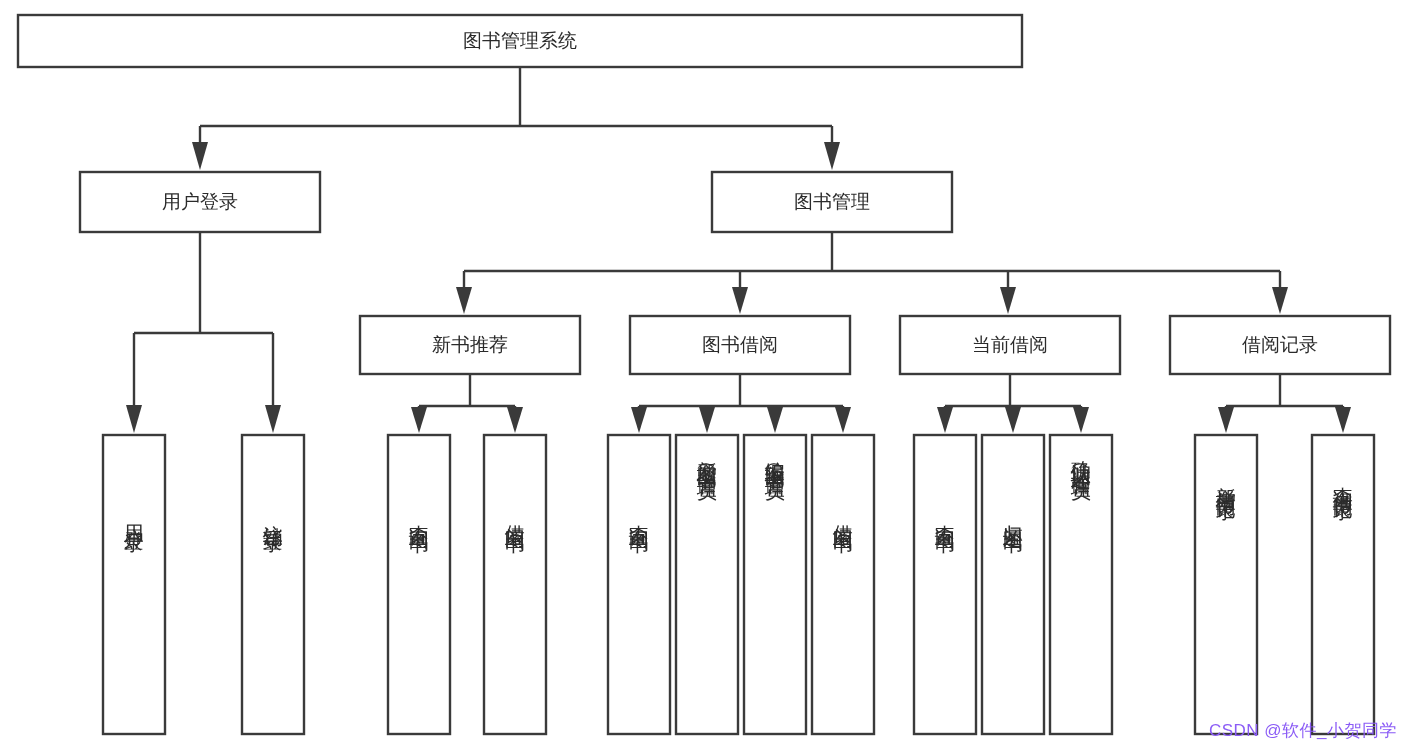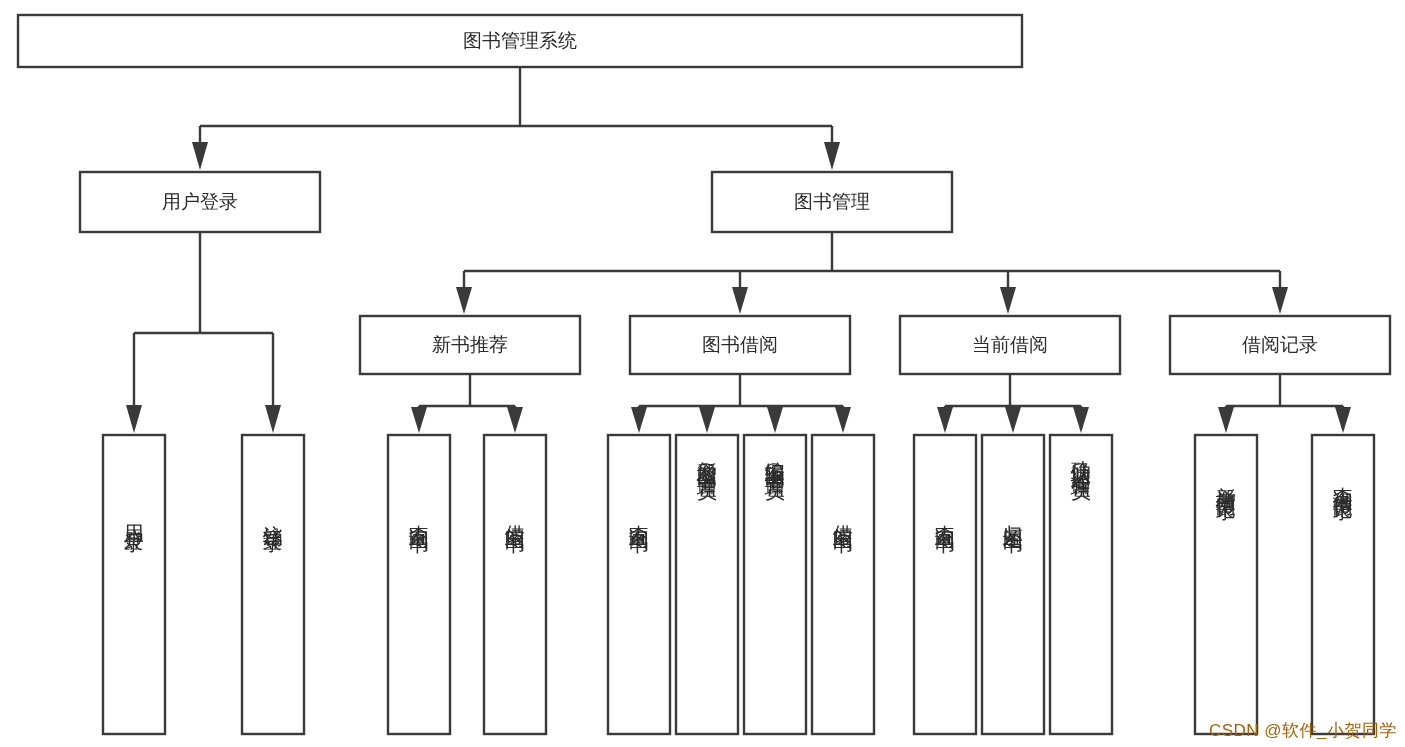--- a/index.html
+++ b/index.html
@@ -63,21 +63,21 @@
     letter-spacing: 3px;
     color: #2b2b2b;
     white-space: nowrap;
   }
   .watermark {
     position: absolute;
     right: 8px;
     bottom: 5px;
     font-family: "Liberation Sans", "DejaVu Sans", sans-serif;
     font-size: 17px;
-    color: #a16207;
+    color: #8b5cf6;
     letter-spacing: 0.5px;
     user-select: none;
     margin-top: 24px;
   }
 </style>
 </head>
 <body>
 
 <div id="diagram-root">
 

